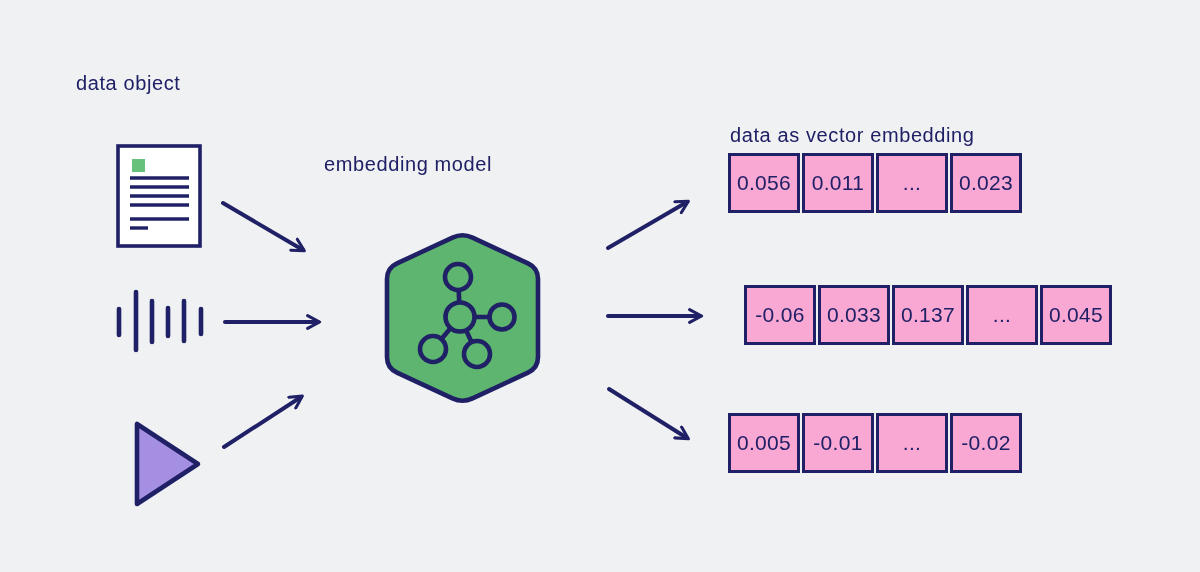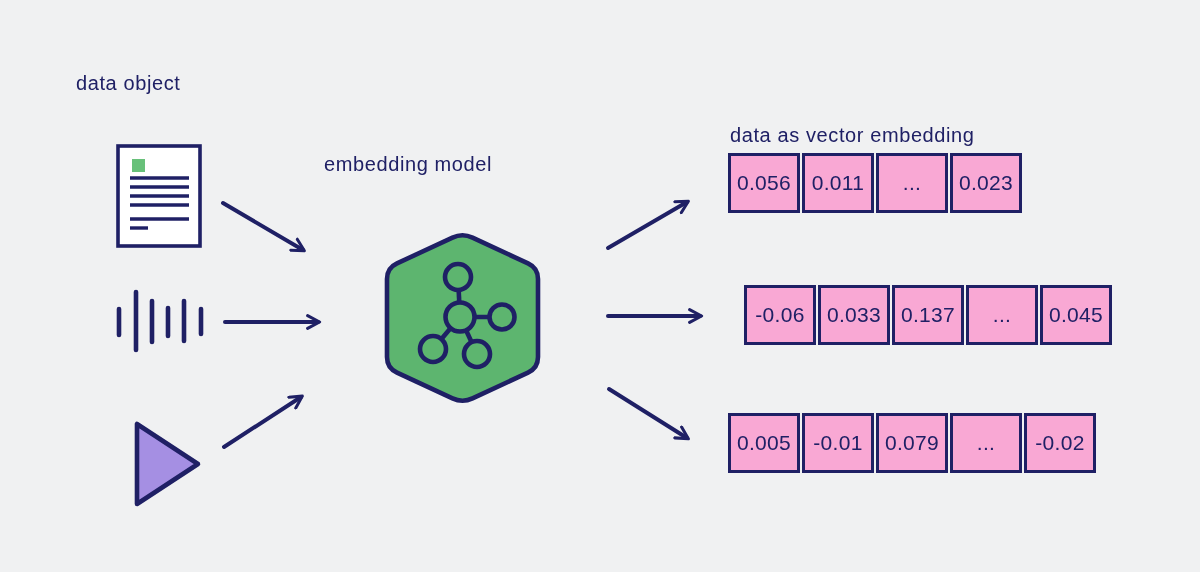--- a/index.html
+++ b/index.html
@@ -143,18 +143,17 @@
     <div class="vcell">-0.06</div>
     <div class="vcell">0.033</div>
     <div class="vcell">0.137</div>
     <div class="vcell">...</div>
     <div class="vcell">0.045</div>
   </div>
 
   <div class="vrow vrow-3">
     <div class="vcell">0.005</div>
     <div class="vcell">-0.01</div>
-    <div class="vcell">0.079</div>
     <div class="vcell">...</div>
     <div class="vcell">-0.02</div>
   </div>
 
 </div>
 
 </body></html>

